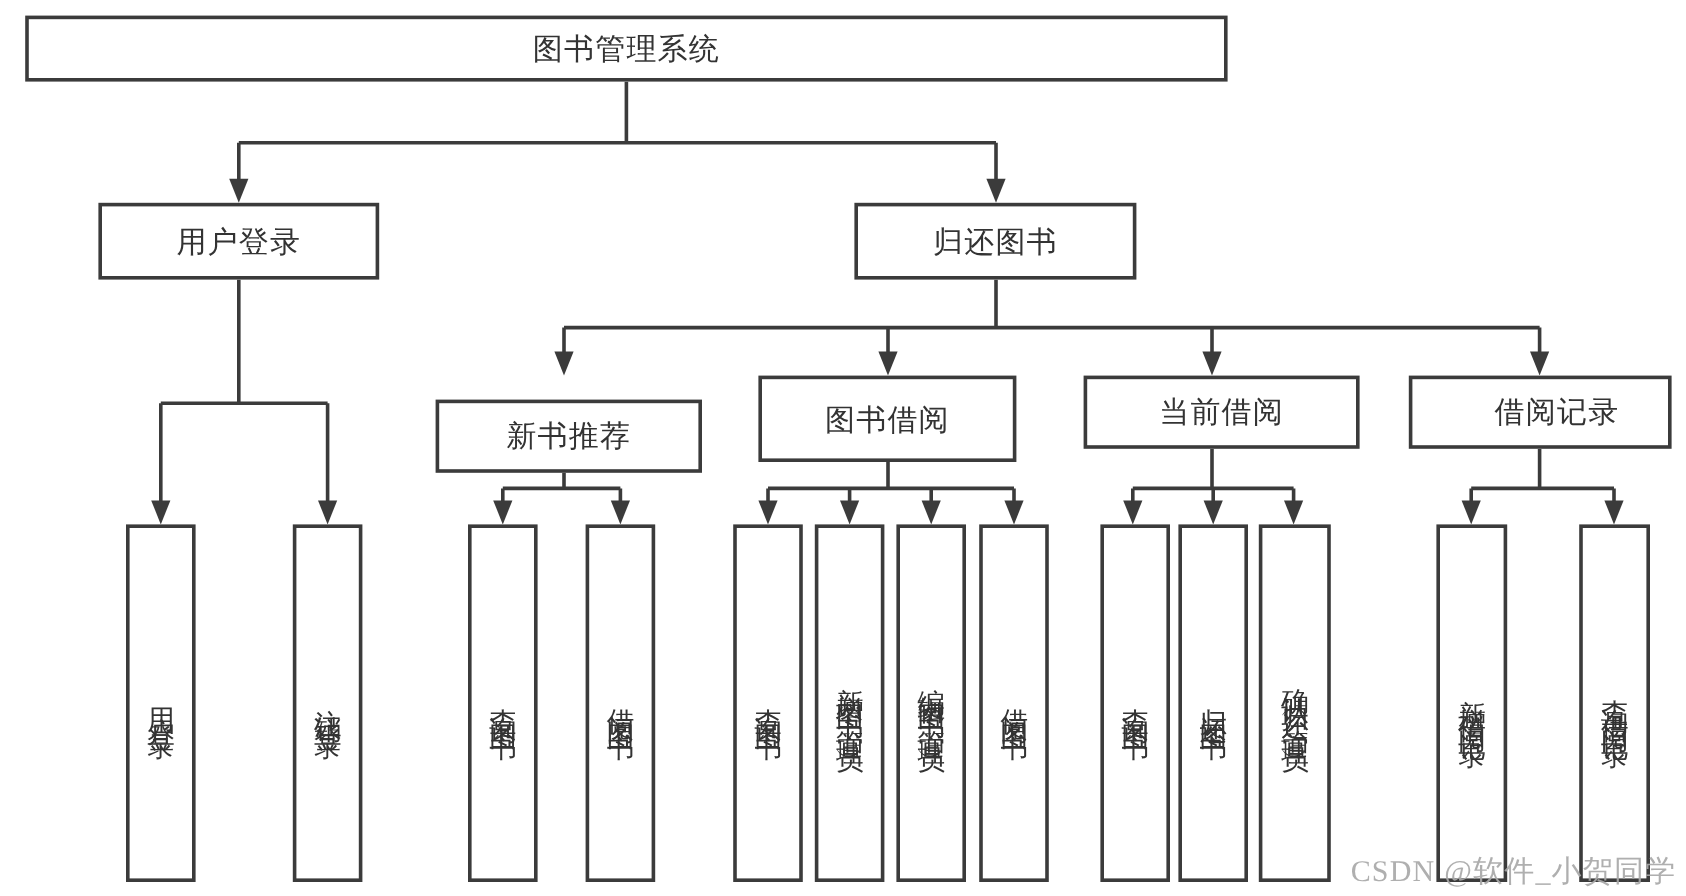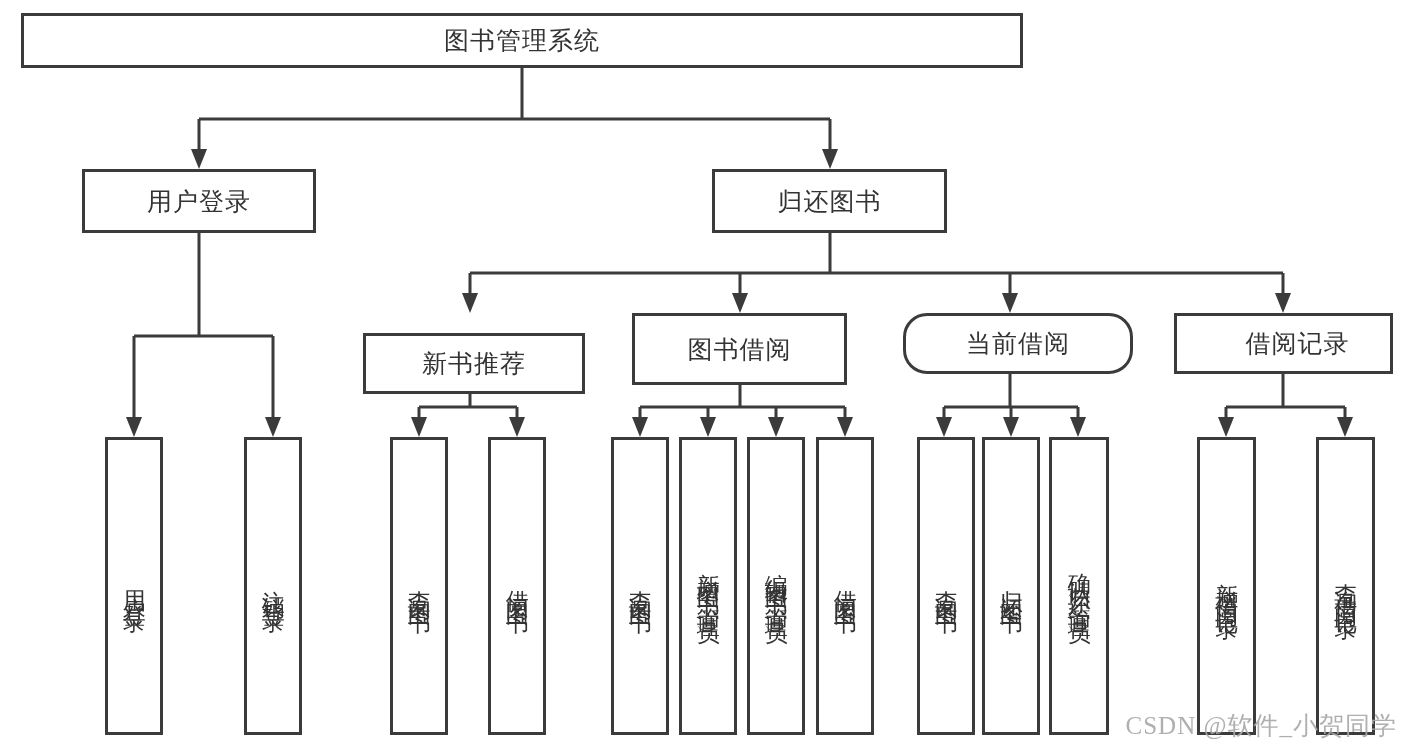--- a/index.html
+++ b/index.html
@@ -94,21 +94,21 @@
     </g>
   </svg>
 
   <div class="node h" style="left:21px; top:13px; width:1002px; height:55px;">图书管理系统</div>
 
   <div class="node h" style="left:82px; top:169px; width:234px; height:64px;">用户登录</div>
   <div class="node h" style="left:712px; top:169px; width:235px; height:64px;">归还图书</div>
 
   <div class="node h" style="left:363px; top:313px; width:222px; height:61px;margin-top:20px;">新书推荐</div>
   <div class="node h" style="left:632px; top:313px; width:215px; height:72px;">图书借阅</div>
-  <div class="node h" style="left:903px; top:313px; width:230px; height:61px;border-radius:24px;">当前借阅</div>
+  <div class="node h" style="left:903px; top:313px; width:230px; height:61px;">当前借阅</div>
   <div class="node h" style="left:1174px; top:313px; width:219px; height:61px;padding-left:28px;">借阅记录</div>
 
   <div class="node v" style="left:105px; top:437px; width:58px; height:298px;">用户登录</div>
   <div class="node v" style="left:244px; top:437px; width:58px; height:298px;">注销登录</div>
 
   <div class="node v" style="left:390px; top:437px; width:58px; height:298px;">查询图书</div>
   <div class="node v" style="left:488px; top:437px; width:58px; height:298px;">借阅图书</div>
 
   <div class="node v" style="left:611px; top:437px; width:58px; height:298px;">查询图书</div>
   <div class="node v" style="left:679px; top:437px; width:58px; height:298px;">新增图书（管理员）</div>

